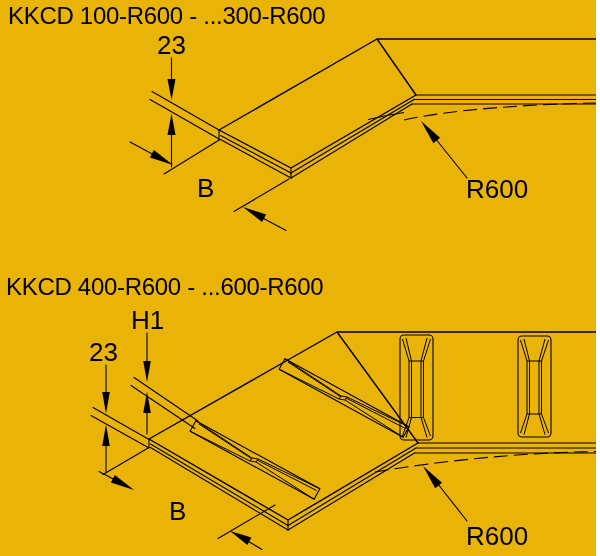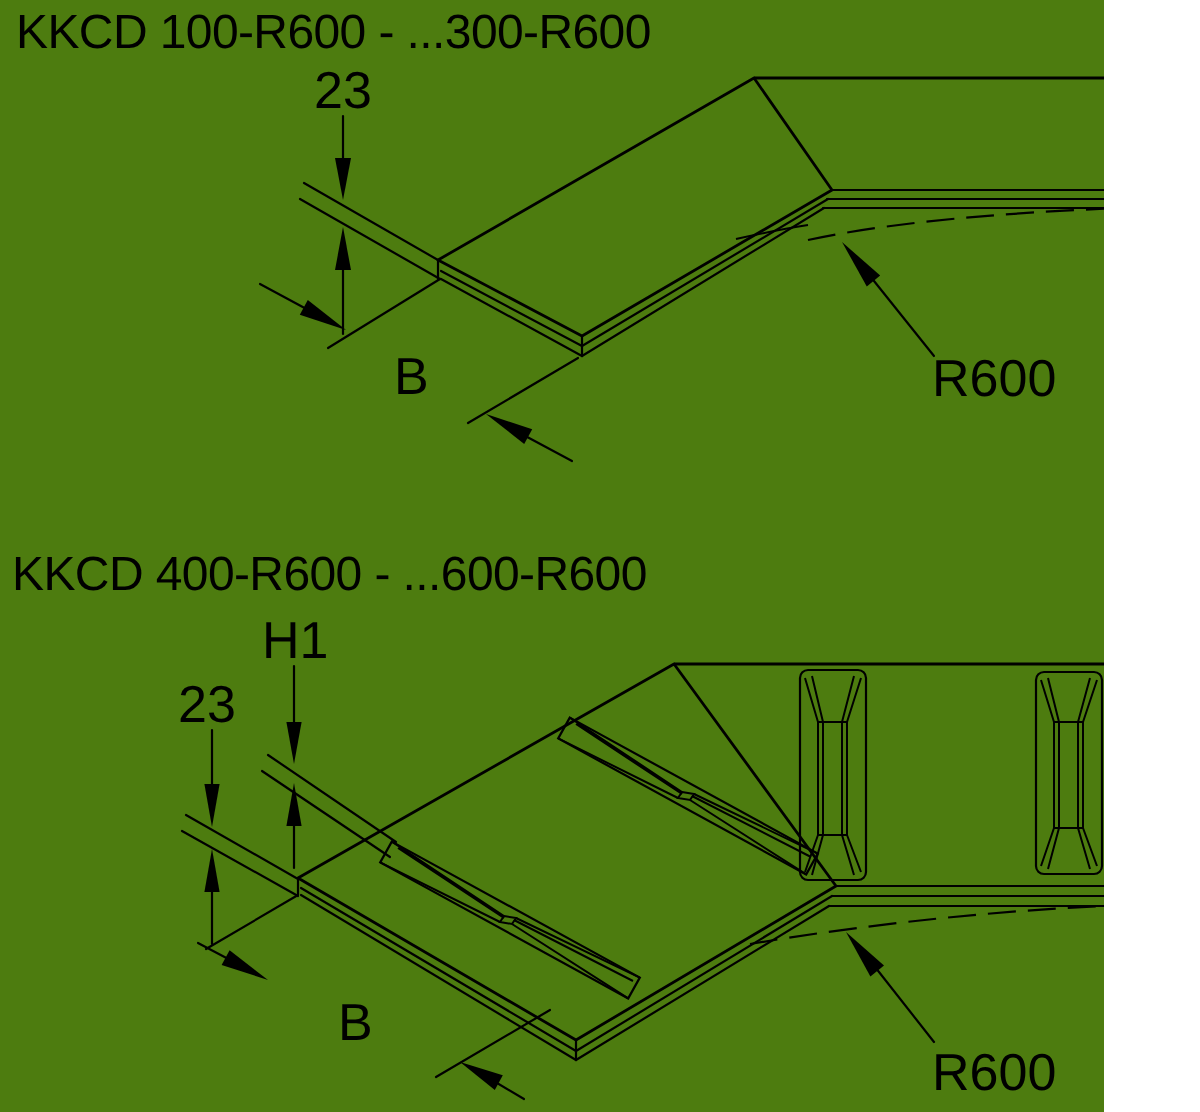--- a/index.html
+++ b/index.html
@@ -1,16 +1,16 @@
 <!DOCTYPE html>
 <html><head>
 <meta charset="utf-8">
 <style>
   html,body{margin:0;padding:0;background:#fff;}
-  .stage{position:relative;width:552px;height:556px;background:#4d7c0f;overflow:hidden;
+  .stage{position:relative;width:596px;height:556px;background:#eab308;overflow:hidden;
          font-family:"Liberation Sans", sans-serif;}
   svg text{font-family:"Liberation Sans", sans-serif;fill:#000;}
   .title-text{font-size:24px;letter-spacing:-0.3px;}
   .dim-text{font-size:26px;}
   .ln{stroke:#000;stroke-width:1.1;fill:none;stroke-linecap:round;}
   .ln-heavy{stroke:#000;stroke-width:1.4;fill:none;stroke-linejoin:round;}
   .ln-thin{stroke:#000;stroke-width:1.0;fill:none;}
   .dash{stroke:#000;stroke-width:1.1;fill:none;stroke-dasharray:14 6;}
   .arr{fill:#000;stroke:none;}
 </style>

